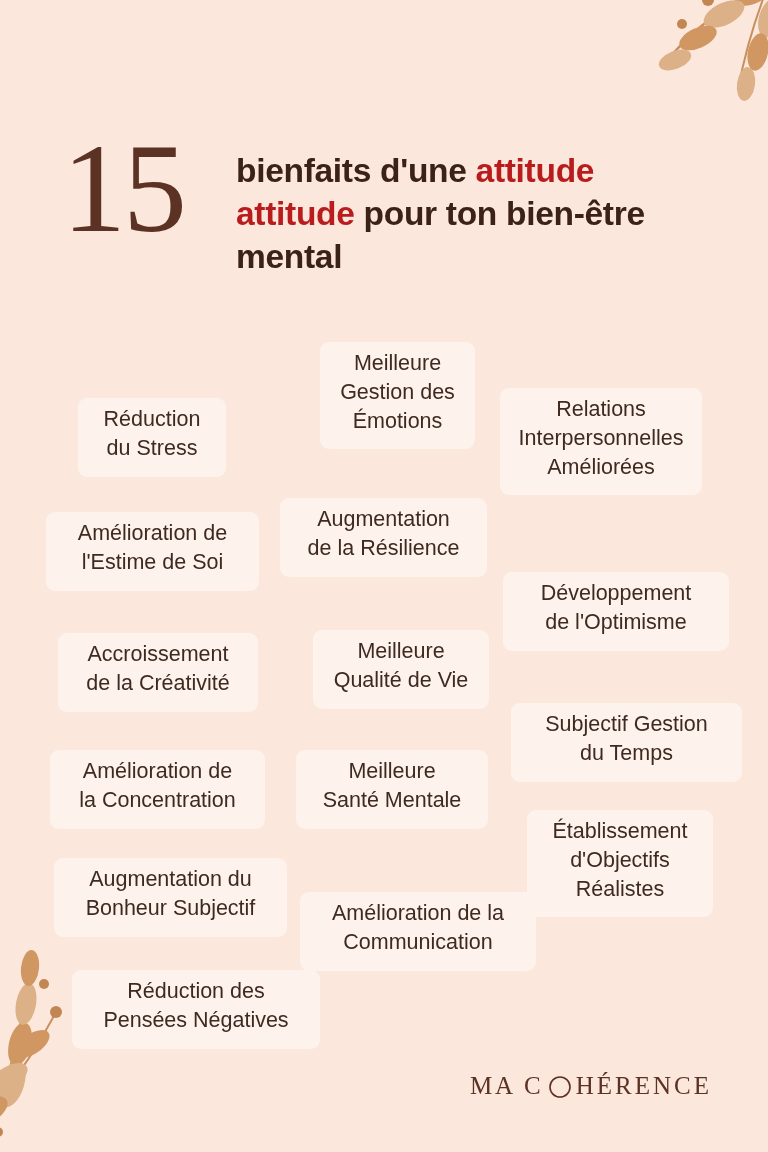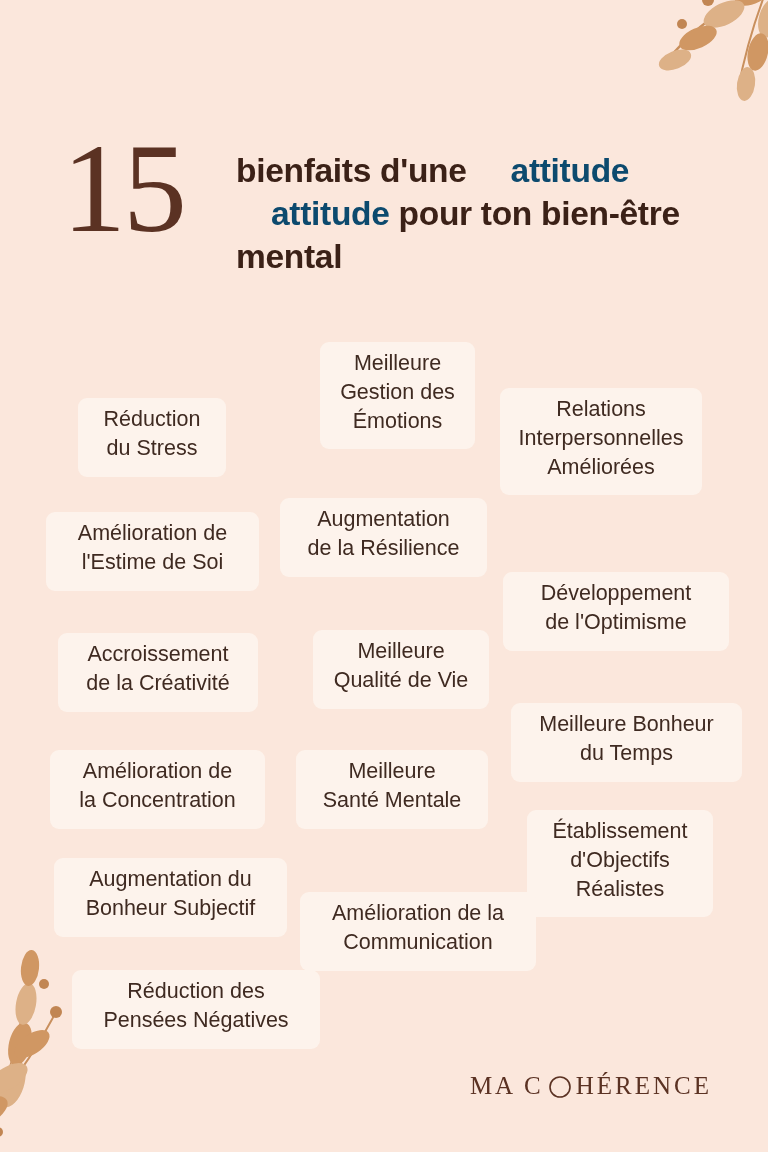--- a/index.html
+++ b/index.html
@@ -64,22 +64,21 @@
   }
   .headline-text {
     font-size: 33.5px;
     line-height: 1.28;
     font-weight: bold;
     color: #3b2117;
     padding-top: 14px;
     letter-spacing: -0.3px;
   }
   .hl-accent {
-    color: #0c4a6e;
-    margin-left: 35px;
+    color: #b91c1c;
   }
 
   
   .chips {
     position: absolute;
     top: 330px;
     left: 0;
     width: 768px;
     height: 720px;
   }
@@ -174,21 +173,21 @@
       <div class="chip" style="left: 46px; top: 182px; width: 213px;">Amélioration de
 l'Estime de Soi</div>
       <div class="chip" style="left: 280px; top: 168px; width: 207px;">Augmentation
 de la Résilience</div>
       <div class="chip" style="left: 503px; top: 242px; width: 226px;">Développement
 de l'Optimisme</div>
       <div class="chip" style="left: 58px; top: 303px; width: 200px;">Accroissement
 de la Créativité</div>
       <div class="chip" style="left: 313px; top: 300px; width: 176px;">Meilleure
 Qualité de Vie</div>
-      <div class="chip" style="left: 511px; top: 373px; width: 231px;">Meilleure Bonheur
+      <div class="chip" style="left: 511px; top: 373px; width: 231px;">Subjectif Gestion
 du Temps</div>
       <div class="chip" style="left: 50px; top: 420px; width: 215px;">Amélioration de
 la Concentration</div>
       <div class="chip" style="left: 296px; top: 420px; width: 192px;">Meilleure
 Santé Mentale</div>
       <div class="chip" style="left: 527px; top: 480px; width: 186px;">Établissement
 d'Objectifs
 Réalistes</div>
       <div class="chip" style="left: 54px; top: 528px; width: 233px;">Augmentation du
 Bonheur Subjectif</div>

